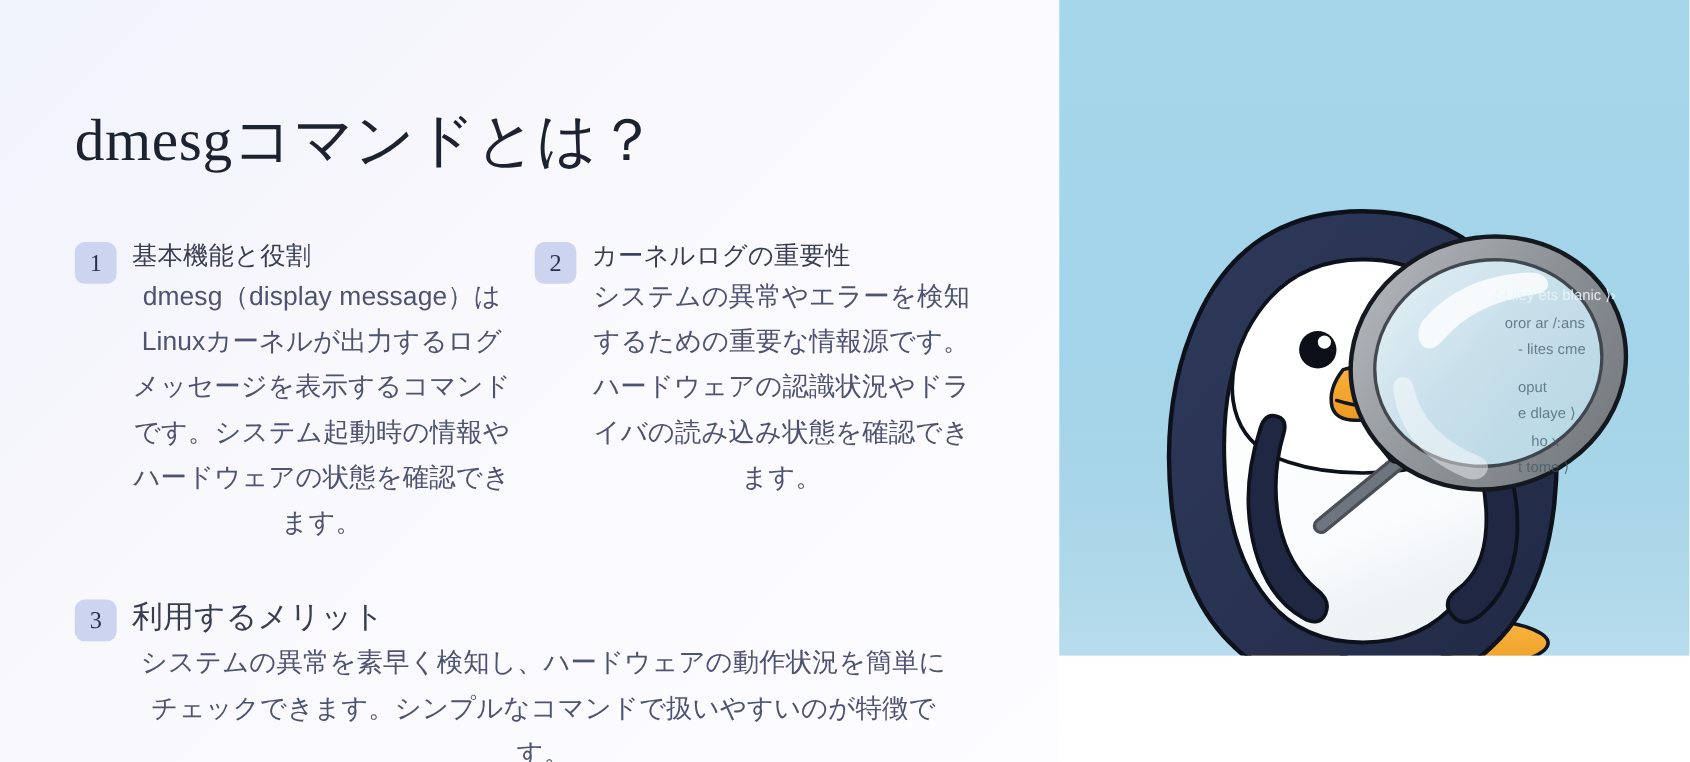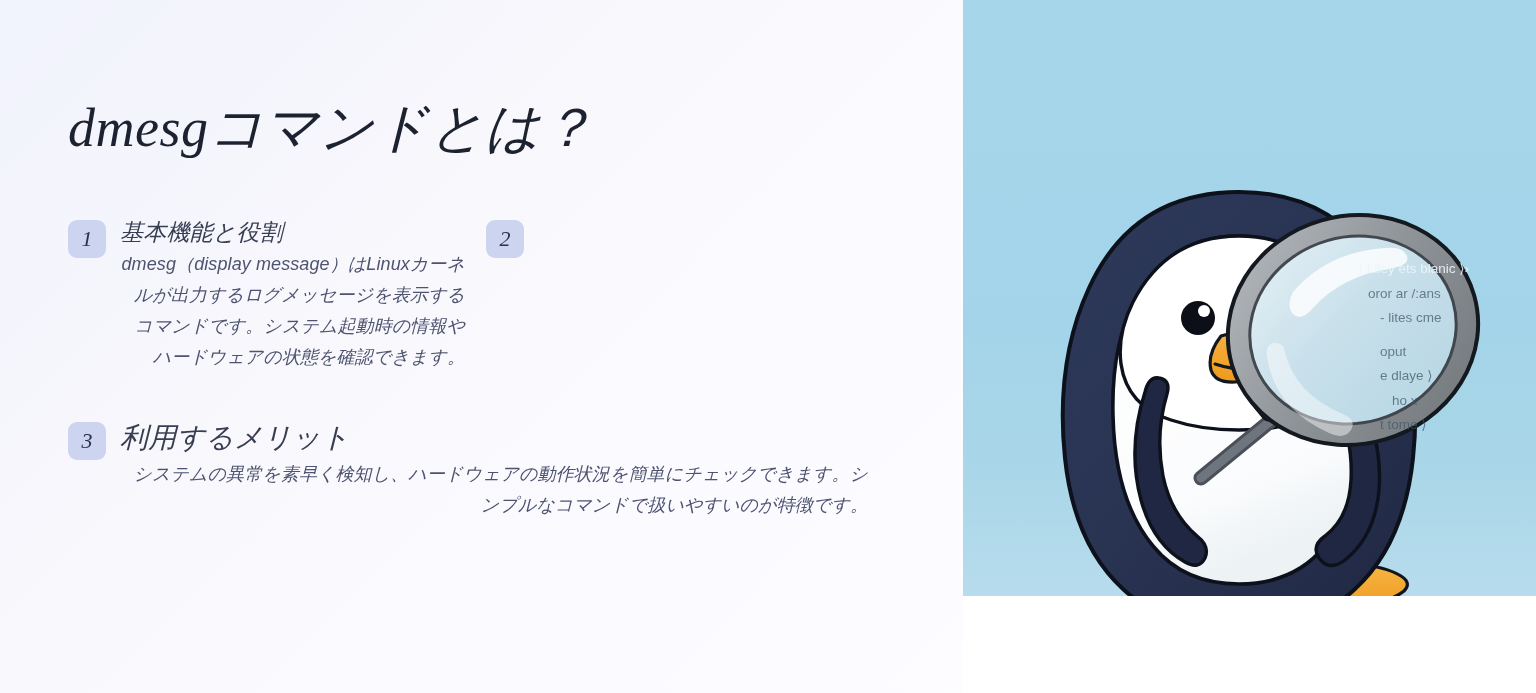--- a/index.html
+++ b/index.html
@@ -16,21 +16,20 @@
     display:flex;
   }
 
   
   .content-pane {
     position:relative;
     width:963px; height:693px;
     background:
       linear-gradient(135deg, #f1f3fd 0%, #f7f7fc 34%, #fbfaff 68%, #fdfcff 100%);
     overflow:hidden;
-    font-style:italic;
   }
   .content-inner {
     position:absolute;
     left:68px; top:0; right:50px; bottom:0;
   }
 
   .page-title {
     position:absolute;
     left:0; top:96px;
     font-family:"Liberation Serif","DejaVu Serif",serif;
@@ -84,26 +83,26 @@
   .item-title {
     font-size:23px;
     font-weight:400;
     color:#383e52;
     line-height:1.25;
     letter-spacing:0.2px;
     margin-bottom:2px;
     white-space:nowrap;
   }
   .item-text {
-    font-size:18px;
+    font-size:24px;
     font-weight:400;
     color:#4d5370;
     line-height:1.72;
     letter-spacing:0.1px;
-    text-align:right;
+    text-align:center;
   }
   .item.col .item-text { max-width:345px; }
   .item.wide .item-text { max-width:752px; }
   .item.wide .item-title { font-size:28px; margin-bottom:4px; }
 
   
   .art-pane {
     position:relative;
     width:573px; height:596px;
     background:linear-gradient(180deg,#a6d6ea 0%, #a4d4e9 55%, #a9d6e8 78%, #b7dced 100%);
@@ -150,20 +149,24 @@
           <div class="item col">
             <div class="badge">1</div>
             <div class="item-body">
               <div class="item-title">基本機能と役割</div>
               <p class="item-text">dmesg（display message）はLinuxカーネルが出力するログメッセージを表示するコマンドです。システム起動時の情報やハードウェアの状態を確認できます。</p>
             </div>
           </div>
 
           <div class="item col">
             <div class="badge">2</div>
+            <div class="item-body">
+              <div class="item-title">カーネルログの重要性</div>
+              <p class="item-text">システムの異常やエラーを検知するための重要な情報源です。ハードウェアの認識状況やドライバの読み込み状態を確認できます。</p>
+            </div>
           </div>
 
         </div>
 
         <div class="item wide">
           <div class="badge">3</div>
           <div class="item-body">
             <div class="item-title">利用するメリット</div>
             <p class="item-text">システムの異常を素早く検知し、ハードウェアの動作状況を簡単にチェックできます。シンプルなコマンドで扱いやすいのが特徴です。</p>
           </div>

